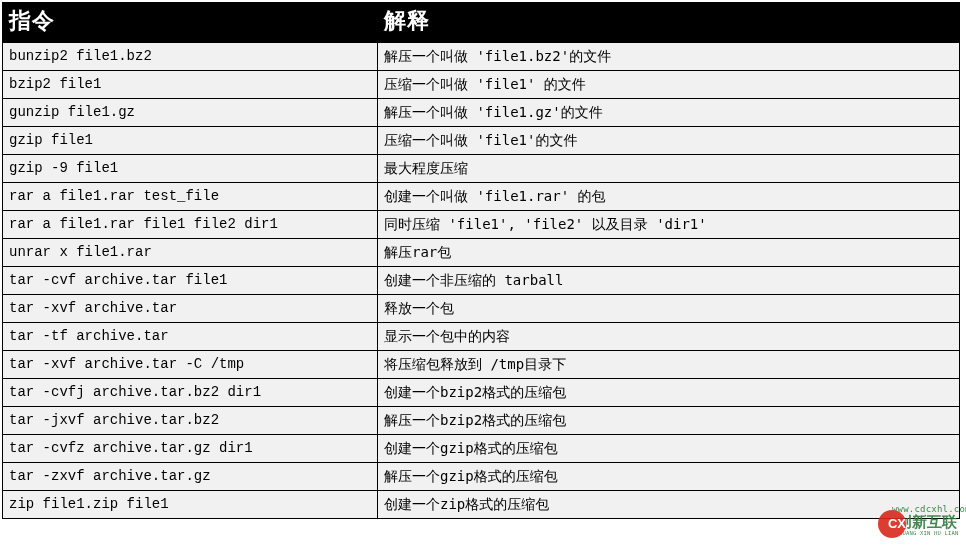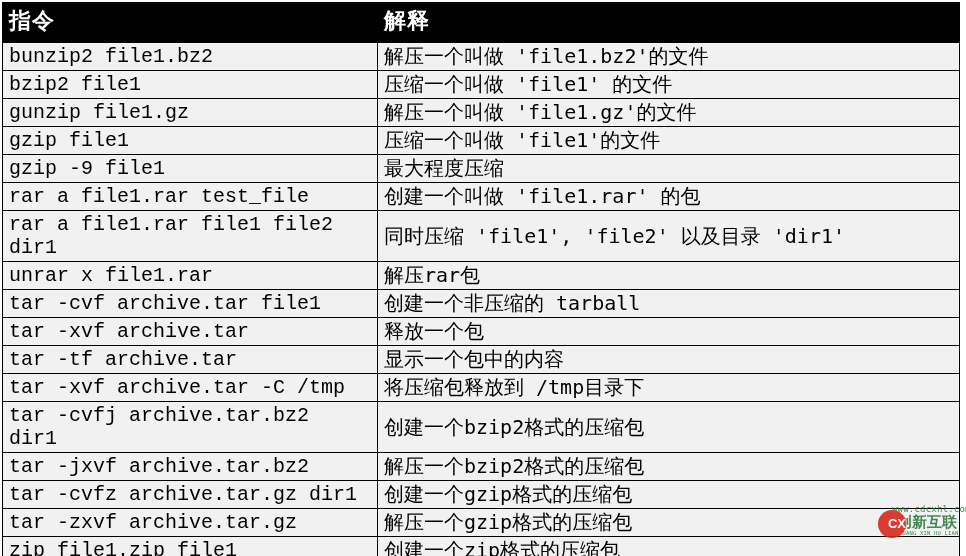--- a/index.html
+++ b/index.html
@@ -25,21 +25,21 @@
     text-align: left;
     font-weight: bold;
     font-size: 22px;
     padding: 3px 6px 6px 6px;
     border: 1px solid #000;
     letter-spacing: 1px;
   }
   td {
     border: 1px solid #000;
     padding: 2px 12px 2px 6px;
-    font-size: 20px;
+    font-size: 14px;
     line-height: 23px;
     vertical-align: middle;
     background: #f1f1f1;
   }
   td.cmd {
     font-family: "Consolas", "Courier New", monospace;
     width: 375px;
   }
   td.desc {
     font-family: "SimSun", "宋体", "Consolas", monospace;

